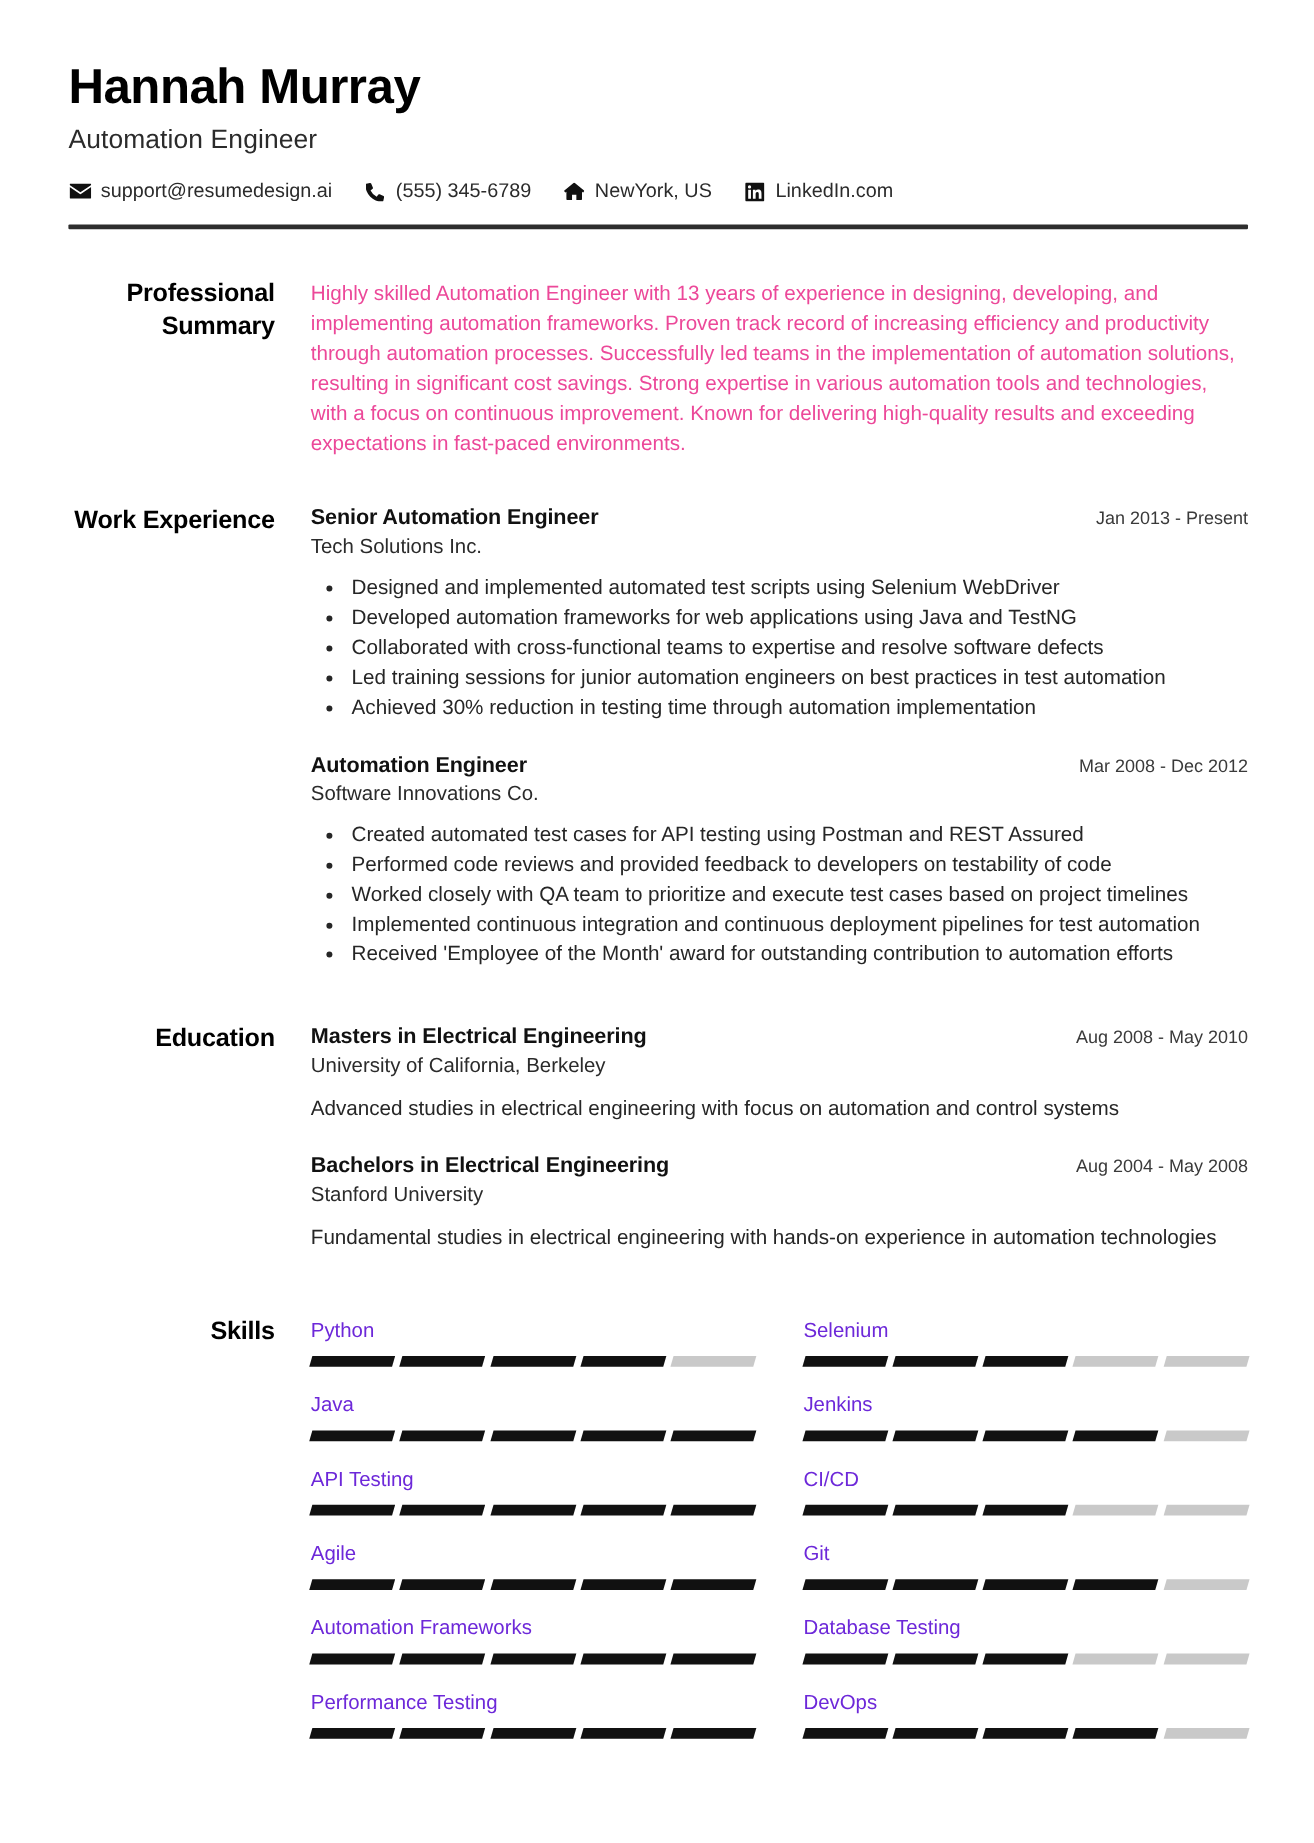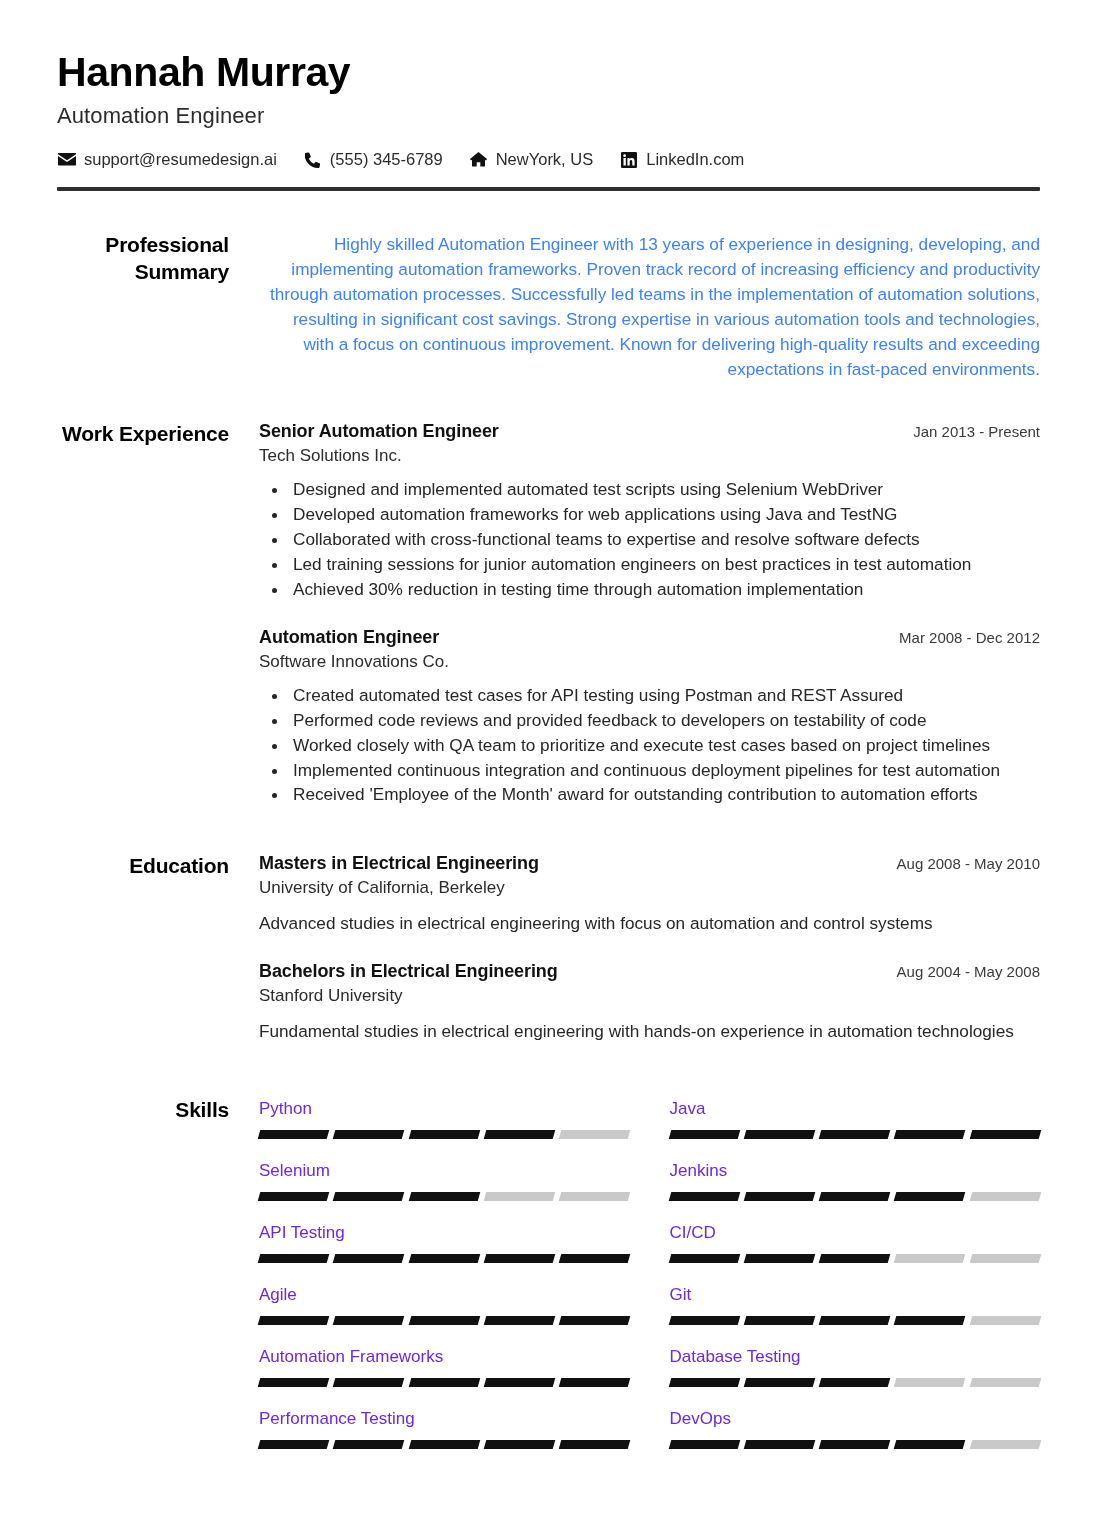--- a/index.html
+++ b/index.html
@@ -65,22 +65,22 @@
     color: #000;
     line-height: 1.28;
     letter-spacing: -0.2px;
   }
   .sec-body { flex: 1 1 auto; min-width: 0; }
 
   #sec-summary { margin-top: 41px; }
   .summary-text {
     font-size: 17.2px;
     line-height: 1.45;
-    color: #3b82f6;
-    text-align: right;
+    color: #ec4899;
+    text-align: left;
   }
 
   #sec-experience { margin-top: 39px; }
   .entry { margin-bottom: 4px; }
   .entry + .entry { margin-top: 25px; }
   .entry-head {
     display: flex;
     align-items: baseline;
     justify-content: space-between;
   }
@@ -281,37 +281,37 @@
               <div class="skill-name">Python</div>
               <div class="skill-bar">
                 <span class="seg on"></span>
                 <span class="seg on"></span>
                 <span class="seg on"></span>
                 <span class="seg on"></span>
                 <span class="seg"></span>
               </div>
             </div>
             <div class="skill">
+              <div class="skill-name">Selenium</div>
+              <div class="skill-bar">
+                <span class="seg on"></span>
+                <span class="seg on"></span>
+                <span class="seg on"></span>
+                <span class="seg"></span>
+                <span class="seg"></span>
+              </div>
+            </div>
+            <div class="skill">
               <div class="skill-name">Java</div>
               <div class="skill-bar">
                 <span class="seg on"></span>
                 <span class="seg on"></span>
                 <span class="seg on"></span>
                 <span class="seg on"></span>
                 <span class="seg on"></span>
-              </div>
-            </div>
-            <div class="skill">
-              <div class="skill-name">Selenium</div>
-              <div class="skill-bar">
-                <span class="seg on"></span>
-                <span class="seg on"></span>
-                <span class="seg on"></span>
-                <span class="seg"></span>
-                <span class="seg"></span>
               </div>
             </div>
             <div class="skill">
               <div class="skill-name">Jenkins</div>
               <div class="skill-bar">
                 <span class="seg on"></span>
                 <span class="seg on"></span>
                 <span class="seg on"></span>
                 <span class="seg on"></span>
                 <span class="seg"></span>

